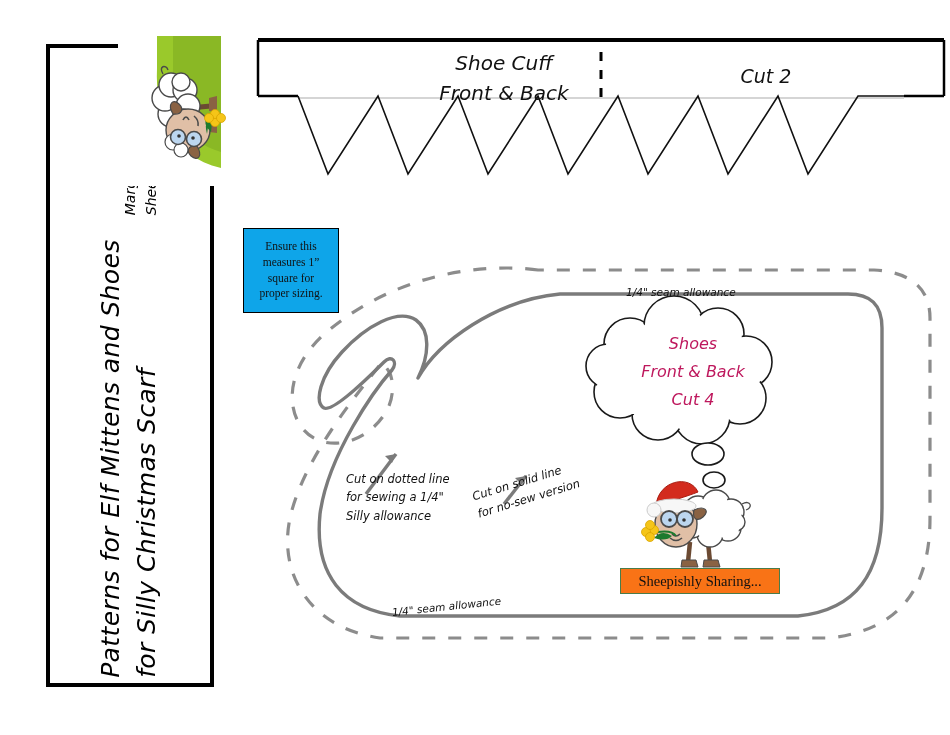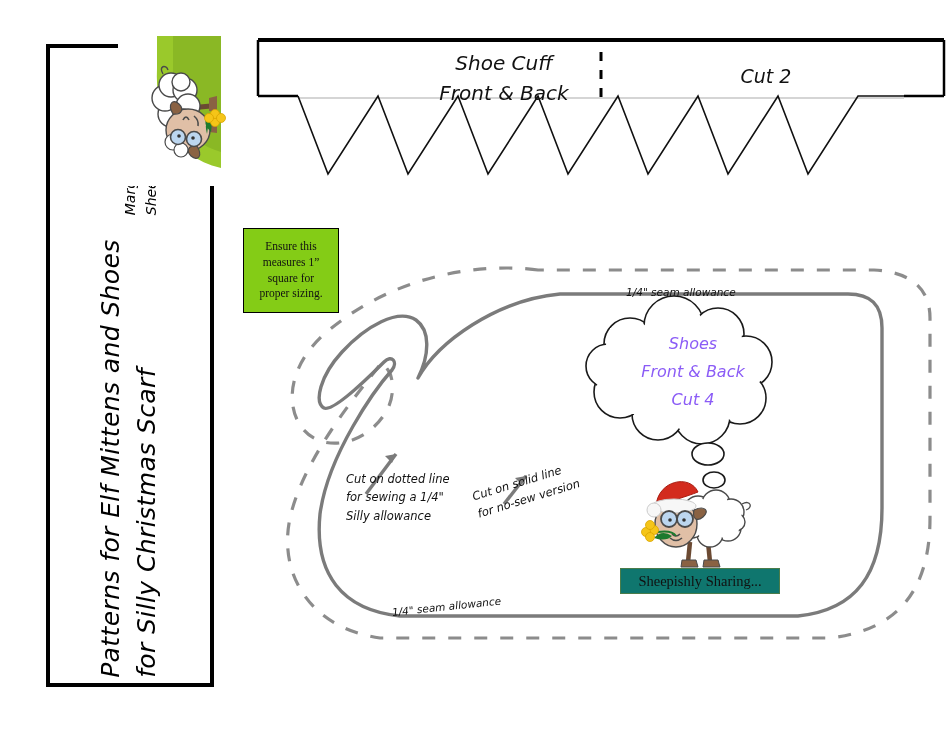--- a/index.html
+++ b/index.html
@@ -54,21 +54,21 @@
     font-family:"DejaVu Sans", sans-serif;
     font-size:20px;line-height:1.5;text-align:center;
     font-style:italic;color:#111;white-space:nowrap;
   }
   #cuff-label-left{left:128px;top:12px;width:240px;}
   #cuff-label-right{left:400px;top:26px;width:220px;font-size:19px;}
 
   
   #inch-square{
     left:243px;top:228px;width:96px;height:85px;
-    border:1.5px solid #000;background:#84cc16;box-sizing:border-box;
+    border:1.5px solid #000;background:#0ea5e9;box-sizing:border-box;
     display:flex;align-items:center;justify-content:center;z-index:6;
   }
   #inch-square .txt{
     font-family:"Liberation Serif", serif;
     font-size:11.5px;line-height:1.35;text-align:center;color:#111;
     padding:0 4px;
   }
 
   
   #shoe-pattern{left:270px;top:258px;width:670px;height:400px;z-index:1;}
@@ -84,30 +84,30 @@
       transform:rotate(-6deg);transform-origin:left center;}
   #note-dotted{left:338px;top:470px;z-index:4;line-height:1.6;margin-left:8px;}
   #note-solid{left:470px;top:488px;z-index:4;line-height:1.6;
       transform:rotate(-17deg);transform-origin:left top;}
 
   
   #bubble-text{
     position:absolute;left:598px;top:330px;width:190px;z-index:4;
     font-family:"DejaVu Sans", sans-serif;
     font-size:16px;line-height:1.75;text-align:center;
-    font-style:italic;color:#8b5cf6;
+    font-style:italic;color:#be185d;
   }
 
   
   #sheep-mascot{left:628px;top:466px;width:140px;height:110px;z-index:4;}
 
   
   #brand-box{
     left:620px;top:568px;width:160px;height:26px;
-    border:1.5px solid #4a7c4a;background:#0f766e;box-sizing:border-box;
+    border:1.5px solid #4a7c4a;background:#f97316;box-sizing:border-box;
     display:flex;align-items:center;justify-content:center;z-index:5;
   }
   #brand-box .txt{
     font-family:"Liberation Serif", serif;font-size:14.5px;color:#111;
   }
 </style>
 </head>
 <body>
 
 <div class="abs" id="sidebar-panel">

